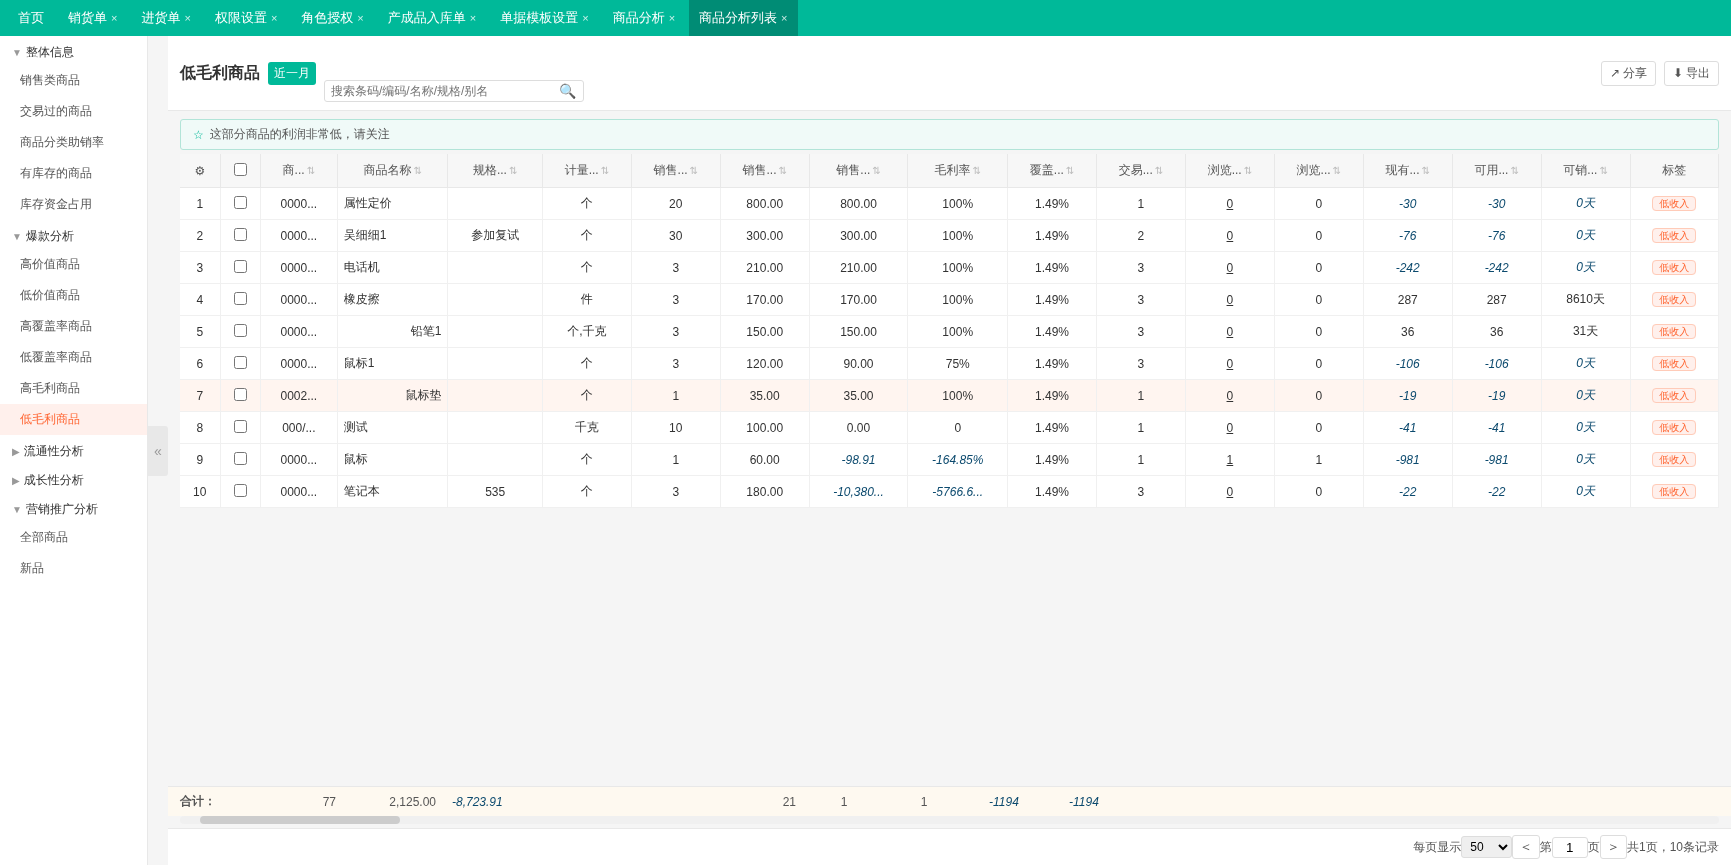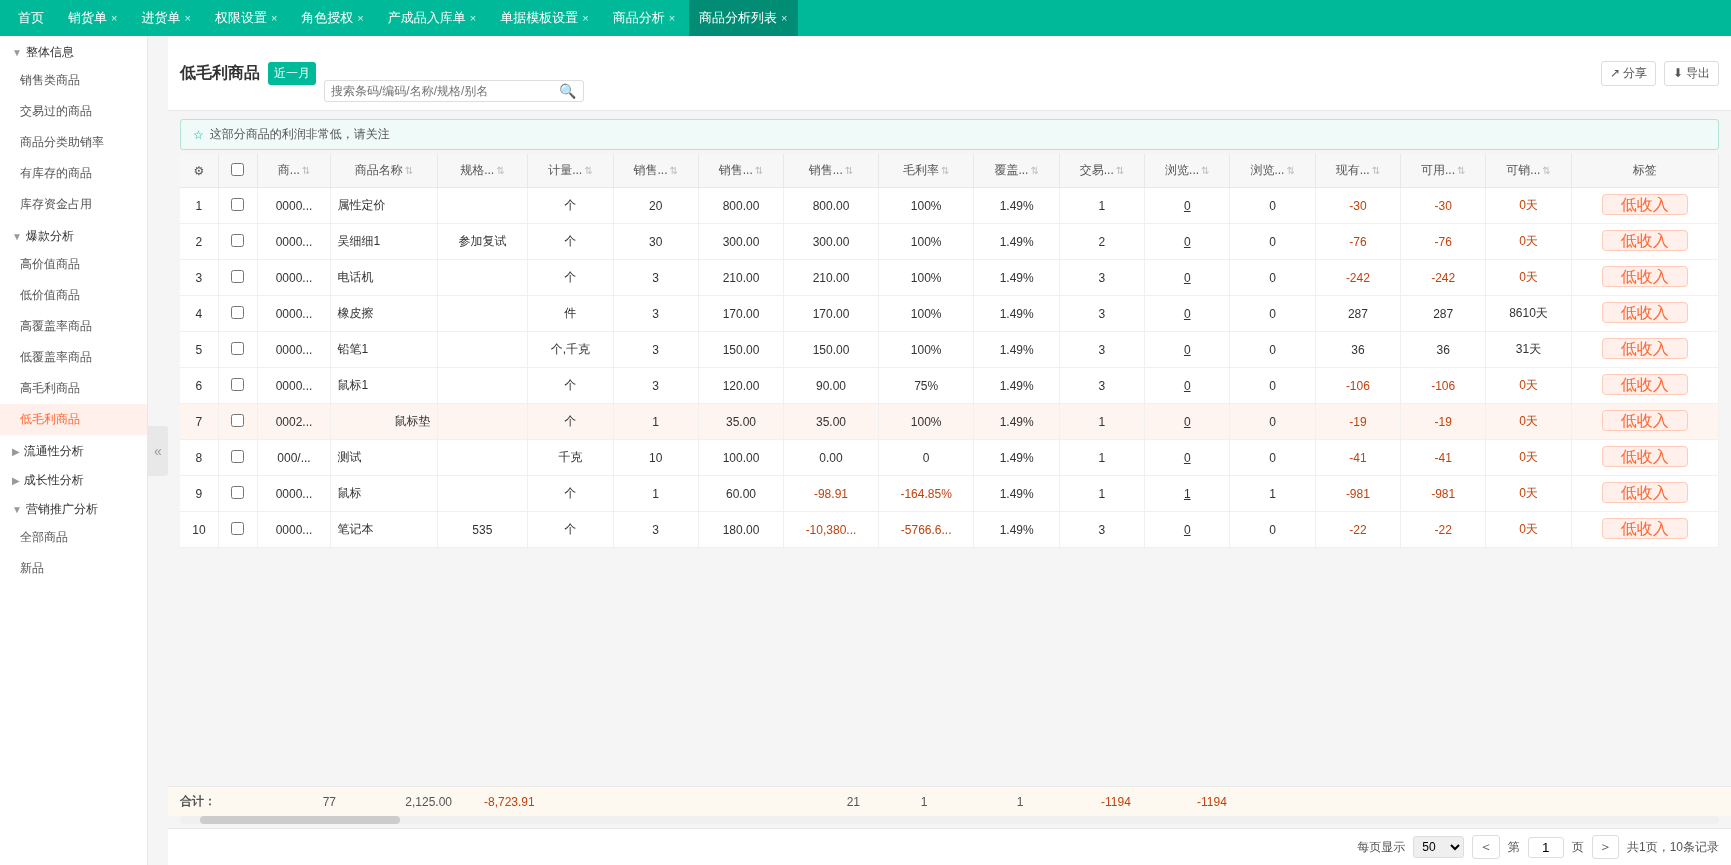--- a/index.html
+++ b/index.html
@@ -178,62 +178,62 @@
     }
     thead th .sort-icon { color: #bbb; font-size: 10px; margin-left: 2px; }
     tbody tr { border-bottom: 1px solid #f0f0f0; }
     tbody tr.highlighted { background: #fff5f0; }
     tbody td {
       padding: 7px 6px;
       text-align: center;
       border-right: 1px solid #f0f0f0;
       white-space: nowrap;
     }
-    .red-text { color: #c2410c; }
+    .red-text { color: #0c4a6e; font-style: italic; }
     .orange-tag {
       background: #fff0ec;
       color: #ff6633;
       border: 1px solid #ffcbb8;
       border-radius: 4px;
-      padding: 1px 18px;
-      font-size: 16px;
+      padding: 1px 6px;
+      font-size: 10px;
     }
     .underline-link { text-decoration: underline; color: #333; cursor: pointer; }
 
     
     .table-footer {
       background: #fef9f0;
       border-top: 1px solid #e8e8e8;
       padding: 6px 12px;
       display: flex;
       align-items: center;
       font-size: 12px;
       color: #555;
     }
     .footer-label { font-weight: bold; margin-right: 8px; }
     .footer-cells {
       display: flex;
-      gap: 16px;
+      gap: 0;
       flex: 1;
     }
     .footer-cell {
       min-width: 60px;
       text-align: center;
       padding: 0 8px;
     }
 
     
     .pagination-bar {
       background: #fff;
       border-top: 1px solid #e8e8e8;
       padding: 6px 12px;
       display: flex;
       align-items: center;
       justify-content: flex-end;
-      gap: 8px;
+      gap: 0;
       font-size: 12px;
       color: #555;
     }
     .page-size-select {
       border: 1px solid #ddd;
       border-radius: 3px;
       padding: 2px 4px;
       font-size: 12px;
     }
     .page-btn {
@@ -497,21 +497,21 @@
       <td>0</td>
       <td class="">287</td>
       <td class="">287</td>
       <td class="">8610天</td>
       <td><span class="orange-tag">低收入</span></td>
     </tr>
             <tr>
       <td>5</td>
       <td><input type="checkbox" style=""></td>
       <td>0000...</td>
-      <td style="text-align:left;">铅笔1</td>
+      <td style="text-align:right;">铅笔1</td>
       <td></td>
       <td>个,千克</td>
       <td>3</td>
       <td>150.00</td>
       <td class="">150.00</td>
       <td class="">100%</td>
       <td>1.49%</td>
       <td>3</td>
       <td><span class="underline-link">0</span></td>
       <td>0</td>

